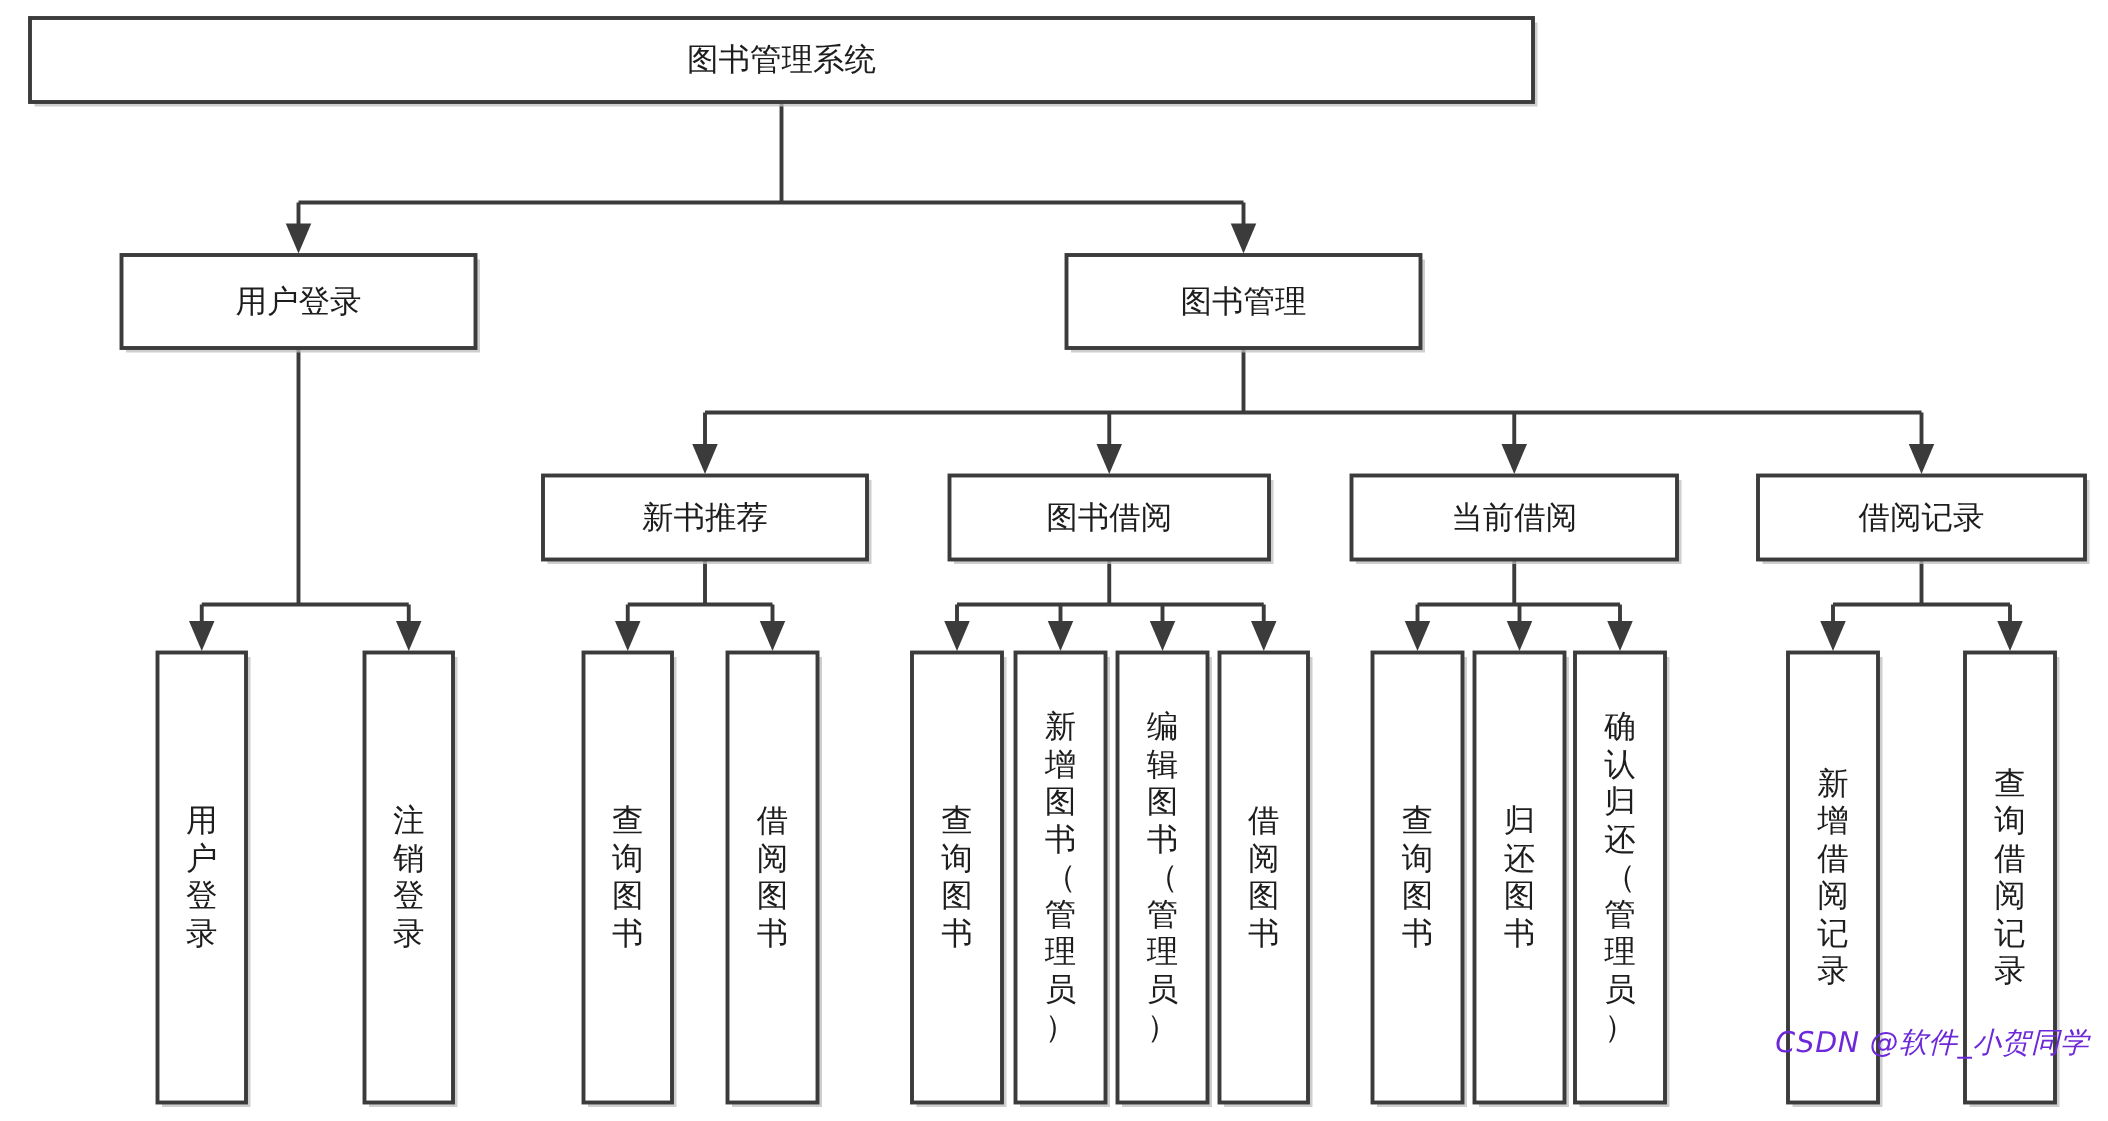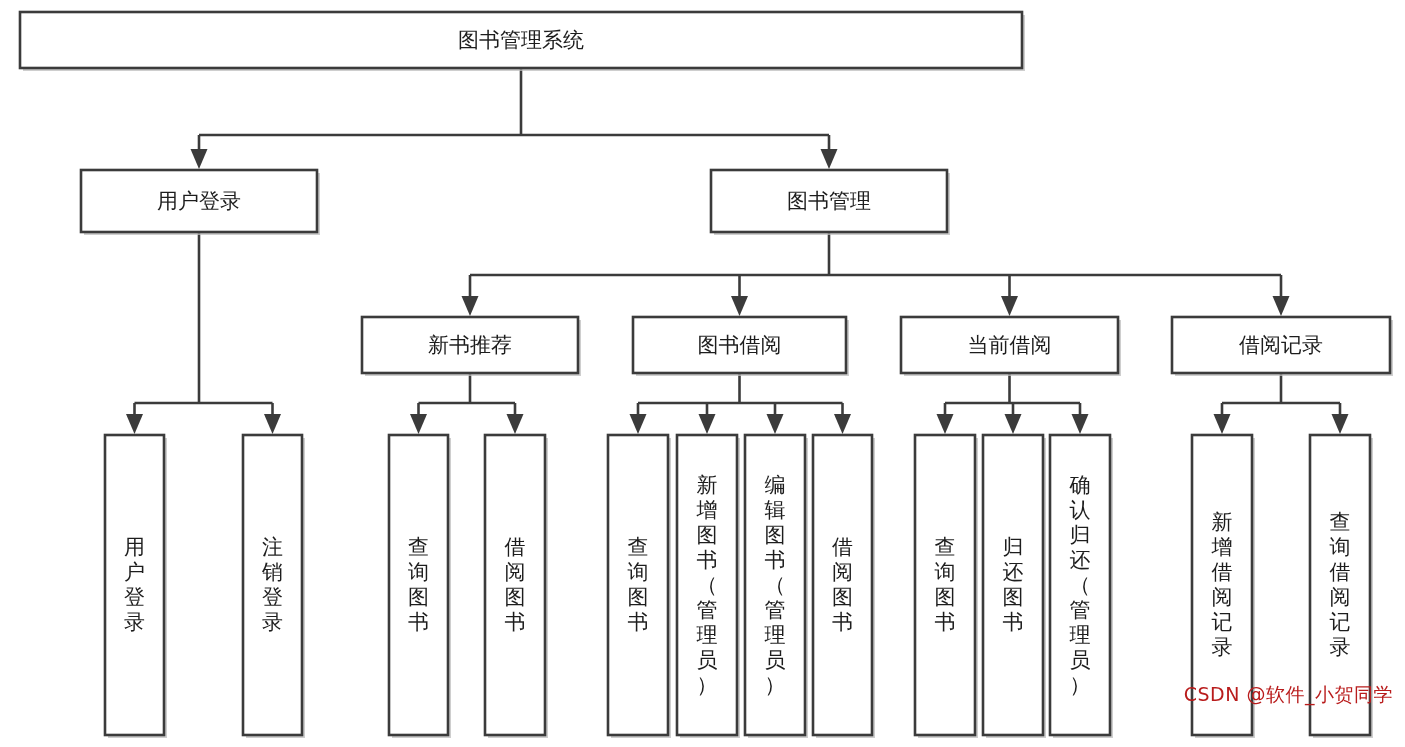--- a/index.html
+++ b/index.html
@@ -58,26 +58,27 @@
   .node-label-vertical {
     fill: #1d1d1d;
     font-family: "DejaVu Sans", "Liberation Sans", sans-serif;
     font-size: 21px;
     text-anchor: middle;
   }
   .watermark {
     position: absolute;
     right: 12px;
     bottom: 6px;
-    color: #b91c1c;
+    color: #6d28d9;
     font-size: 19px;
     font-family: "DejaVu Sans", "Liberation Sans", sans-serif;
     letter-spacing: 0.5px;
     white-space: nowrap;
     pointer-events: none;
+    font-style: italic;
   }
 </style>
 </head>
 <body>
 
 <div id="diagram-root">
   <svg id="flowchart" viewBox="0 0 1405 747">
     <g id="layer-connectors">
         <g>
           <line x1="521" y1="68" x2="521" y2="135" class="connector"></line>

